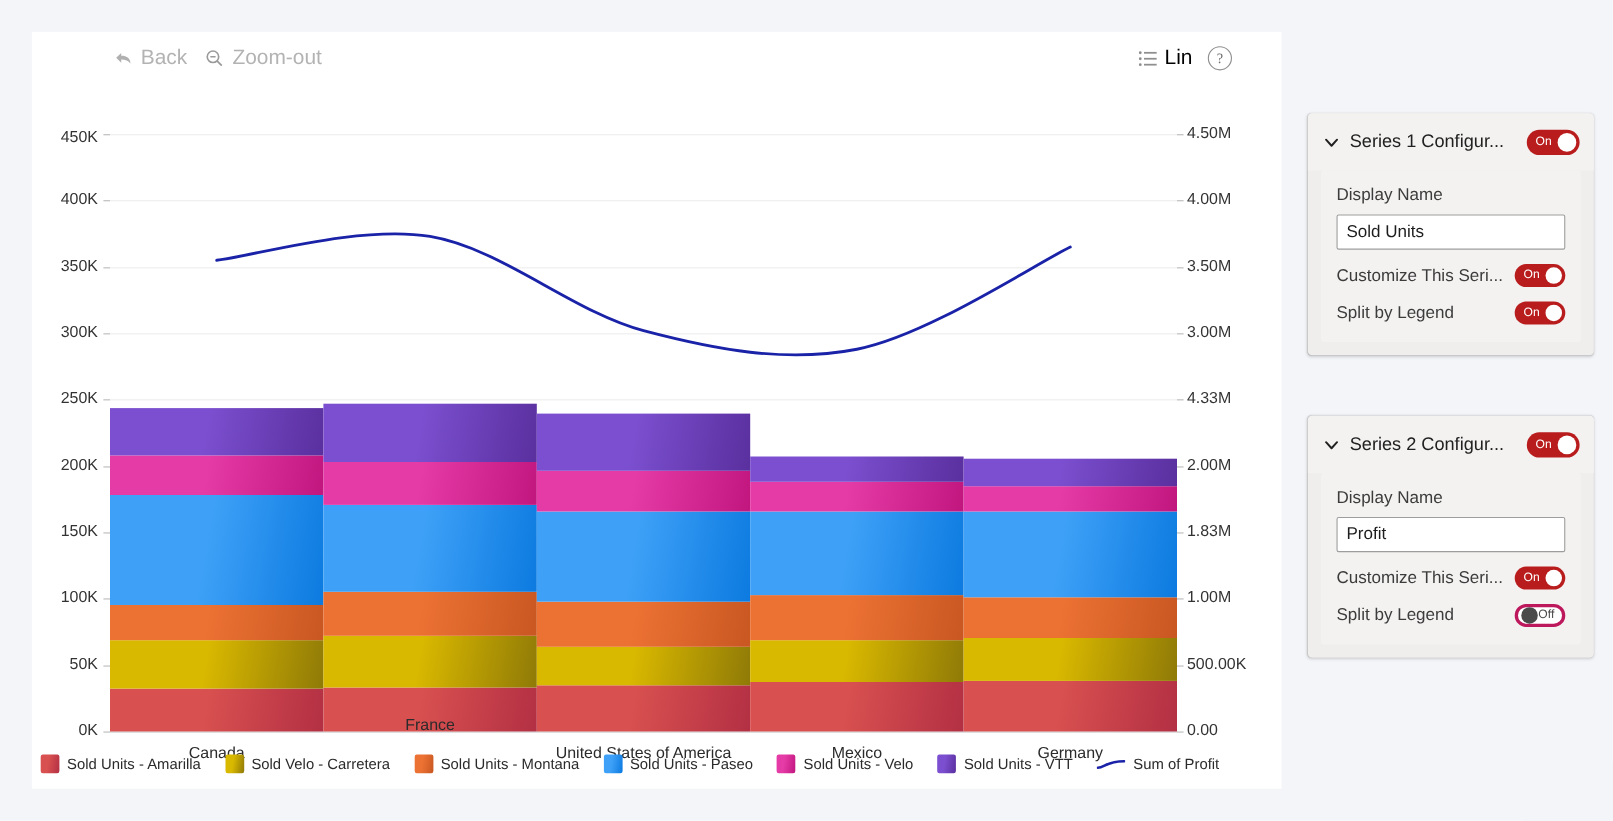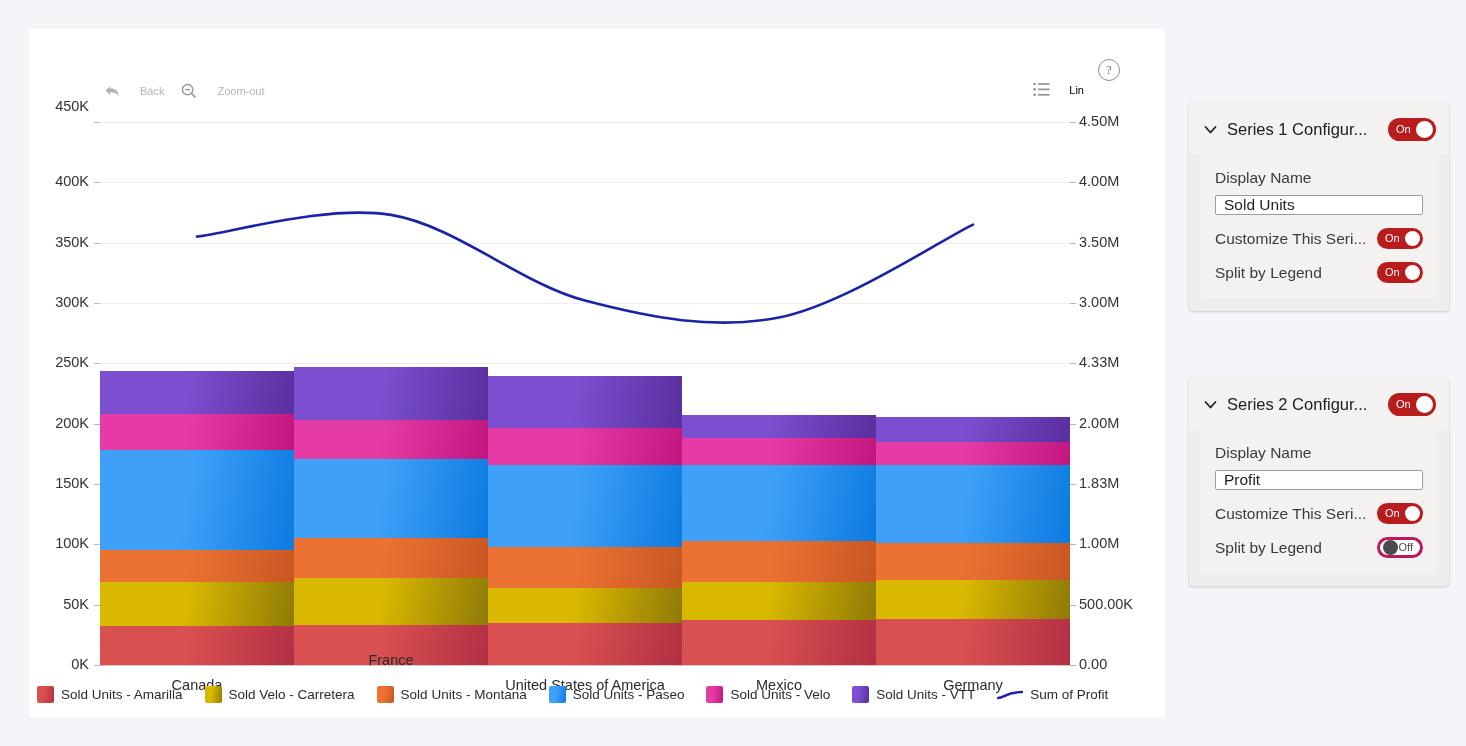--- a/index.html
+++ b/index.html
@@ -16,21 +16,21 @@
   .chart-card {
     position: absolute;
     left: 29px; top: 29px;
     width: 1136px; height: 688px;
     background: #ffffff;
   }
 
   
   .toolbar { position: absolute; left: 0; top: 0; width: 1136px; height: 55px; }
   .tb-left { position: absolute; left: 75px; top: 13px; display: flex; align-items: center; gap: 16px; }
-  .tb-item { display: flex; align-items: center; gap: 19px; color: #b3b3b3; font-size: 11px; margin-top: 40px; }
+  .tb-item { display: flex; align-items: center; gap: 7px; color: #b3b3b3; font-size: 19px; }
   .tb-item svg { display: block; }
   .tb-right { position: absolute; right: 45px; top: 13px; display: flex; align-items: center; gap: 14px; }
   .tb-right .tb-item { color: #000000; }
   .help-circle {
     width: 22px; height: 22px; border-radius: 50%;
     border: 1.6px solid #8f8f8f; color: #6d6d6d;
     font-size: 13px; display: flex; align-items: center; justify-content: center;
     font-family: "Liberation Serif", serif;
   }
 
@@ -82,21 +82,21 @@
     background: #f3f2f1; border-radius: 4px 4px 0 0;
   }
   .chev { width: 15px; height: 15px; flex: 0 0 auto; }
   .panel-title { font-size: 16.5px; color: #212121; flex: 1; white-space: nowrap; overflow: hidden; }
   .panel-body {
     margin: 0 12px 12px 12px; padding: 14px 14px 16px 14px;
     background: #f3f2f1; border-radius: 3px;
   }
   .field-label { font-size: 15.5px; color: #3c3c3c; margin-bottom: 8px; }
   .text-input {
-    width: 100%; height: 20px; background: #ffffff;
+    width: 100%; height: 32px; background: #ffffff;
     border: 1px solid #9d9d9d; border-radius: 2px;
     font-size: 15.5px; color: #1d1d1d; padding: 0 8px;
     font-family: "Liberation Sans", sans-serif;
   }
   .opt-row {
     display: flex; align-items: center; justify-content: space-between;
     margin-top: 13px; gap: 6px;
   }
   .opt-label { font-size: 15.5px; color: #3c3c3c; white-space: nowrap; overflow: hidden; }
 
@@ -188,21 +188,21 @@
           <div class="tick-l" style="top: 219px;"></div>
           <div class="axis-label left" style="top: 211px;">300K</div>
           <div class="gridline" style="top: 158.667px;"></div>
           <div class="tick-l" style="top: 158.667px;"></div>
           <div class="axis-label left" style="top: 150.667px;">350K</div>
           <div class="gridline" style="top: 98.3333px;"></div>
           <div class="tick-l" style="top: 98.3333px;"></div>
           <div class="axis-label left" style="top: 90.3333px;">400K</div>
           <div class="gridline" style="top: 38px;"></div>
           <div class="tick-l" style="top: 38px;"></div>
-          <div class="axis-label left" style="top: 15px;">450K</div>
+          <div class="axis-label left" style="top: 34px;">450K</div>
           <div class="tick-r" style="top: 581px;"></div>
           <div class="axis-label right" style="top: 573px;">0.00</div>
           <div class="tick-r" style="top: 520.667px;"></div>
           <div class="axis-label right" style="top: 512.667px;">500.00K</div>
           <div class="tick-r" style="top: 460.333px;"></div>
           <div class="axis-label right" style="top: 452.333px;">1.00M</div>
           <div class="tick-r" style="top: 400px;"></div>
           <div class="axis-label right" style="top: 392px;">1.83M</div>
           <div class="tick-r" style="top: 339.667px;"></div>
           <div class="axis-label right" style="top: 331.667px;">2.00M</div>

